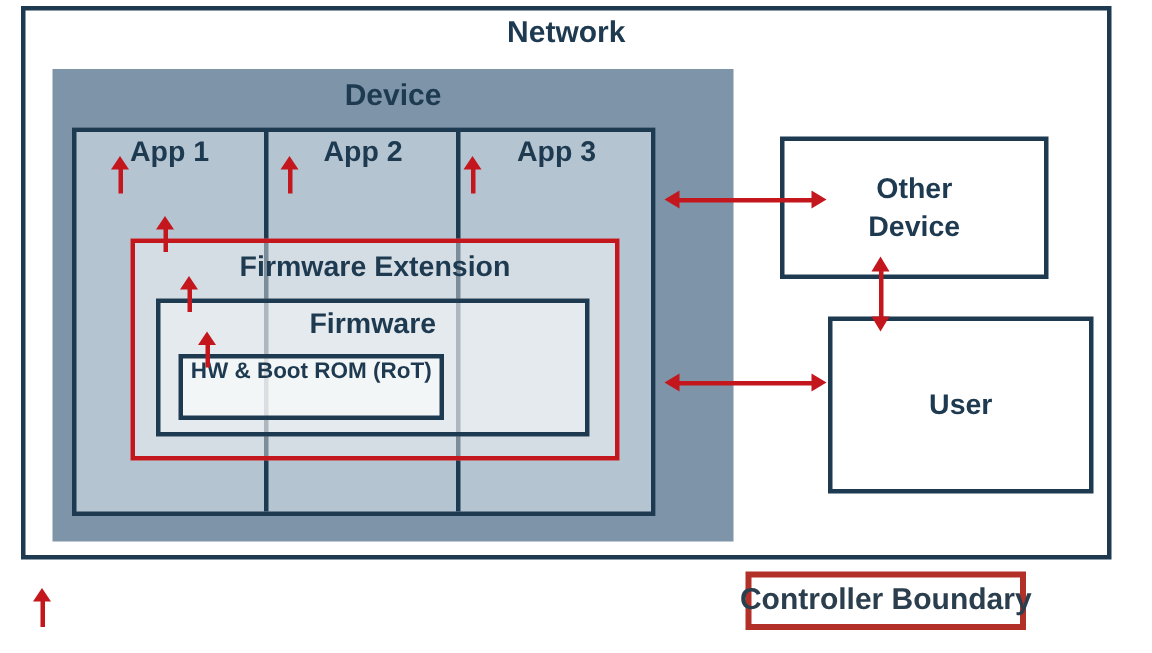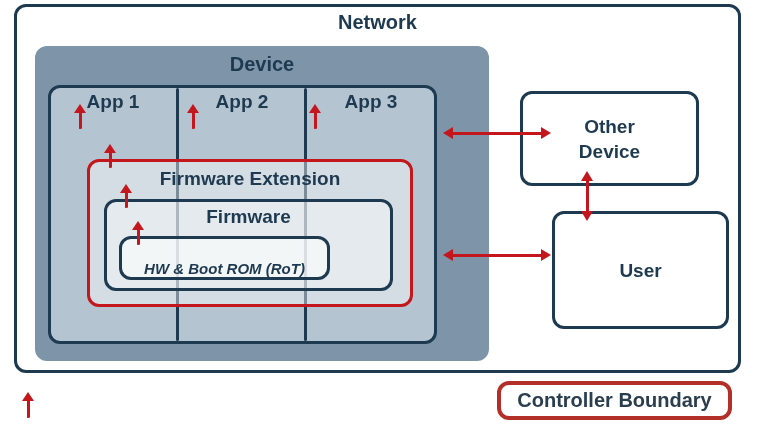--- a/index.html
+++ b/index.html
@@ -4,21 +4,21 @@
 <style>
   :root {
     --navy: #1e3a50;
     --slate: #7d94a9;
     --apps-fill: #b5c4d1;
     --red: #c4161d;
     --legend-red: #b23028;
     --legend-text: #2b3138;
     --white: #ffffff;
   }
-  * { margin: 0; padding: 0; box-sizing: border-box; border-radius: 12px; }
+  * { margin: 0; padding: 0; box-sizing: border-box; }
   html, body { background: #ffffff; }
   .canvas {
     position: relative;
     width: 768px;
     height: 435px;
     background: var(--white);
     font-family: "Liberation Sans", sans-serif;
     color: var(--navy);
     overflow: hidden;
   }
@@ -36,23 +36,23 @@
 
   .network  { left: 14px; top: 4px; width: 727px; height: 369px; background: var(--white); }
   .device   { position: absolute; left: 18px; top: 39px; width: 454px; height: 315px; background: var(--slate); }
   .apps     { left: 13px; top: 39px; width: 389px; height: 259px; background: var(--apps-fill); }
   .divider  { position: absolute; top: 0; bottom: 0; width: 3px; background: var(--navy); }
   .app-lbl  { position: absolute; top: 3px; transform: translateX(-50%); font-size: 19px; font-weight: bold; color: var(--navy); white-space: nowrap; }
 
   .hostos   { left: 29px;  top: 75px;  width: 398px; height: 205px; background: rgba(255,255,255,0.42); }
   .fwext    { left: 52px;  top: 113px; width: 326px; height: 148px; background: rgba(255,255,255,0.42); border-color: var(--red); }
   .firmware { left: 69px;  top: 153px; width: 289px; height: 92px;  background: rgba(255,255,255,0.38); }
-  .hwrom    { left: 84px;  top: 190px; width: 211px; height: 44px;  background: rgba(255,255,255,0.55);
-              display: flex; align-items: flex-end; justify-content: center;
-              font-size: 15px; font-weight: bold; color: var(--navy); white-space: nowrap; font-style: italic; }
+  .hwrom    { left: 84px;  top: 190px; width: 177px; height: 44px;  background: rgba(255,255,255,0.55);
+              display: flex; align-items: flex-start; justify-content: center;
+              font-size: 15px; font-weight: bold; color: var(--navy); white-space: nowrap; }
 
   .ext-box  { background: var(--white); display: flex; flex-direction: column;
               align-items: center; justify-content: center;
               font-size: 19px; font-weight: bold; line-height: 25px; color: var(--navy); }
   .other-device { left: 503px; top: 84px;  width: 179px; height: 95px; }
   .user         { left: 535px; top: 204px; width: 177px; height: 118px; }
 
   
   .arr { position: absolute; z-index: 40; }
   .arr-up {
@@ -92,21 +92,21 @@
     border-left: 6px solid transparent; border-right: 6px solid transparent;
     border-top: 10px solid var(--red);
   }
 
   
   .legend-text {
     position: absolute; left: 40px; top: 398px;
     font-size: 17px; font-weight: bold; color: var(--legend-text); white-space: nowrap;
   }
   .controller-boundary {
-    position: absolute; left: 497px; top: 381px; width: 235px; height: 39px;
+    position: absolute; left: 497px; top: 381px; width: 187px; height: 39px;
     border: 4px solid var(--legend-red); background: var(--white);
     display: flex; align-items: center; justify-content: center;
     font-size: 20px; font-weight: bold; color: #2b3e4e; white-space: nowrap;
   }
 </style>
 </head>
 <body>
 
 <div class="canvas">
 

